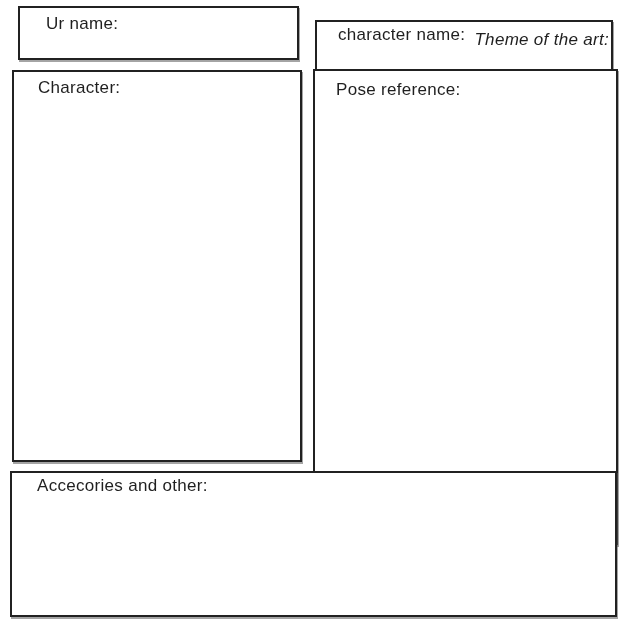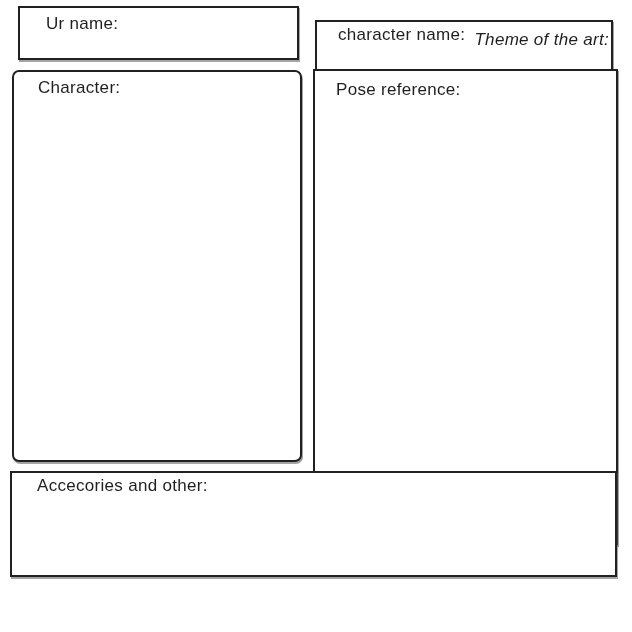--- a/index.html
+++ b/index.html
@@ -32,28 +32,28 @@
   }
   
   .box-ur-name        { left: 18px;  top: 6px;   width: 281px; height: 54px;  }
   .box-ur-name .label { left: 10px;  top: 7px; }
 
   .box-char-name        { left: 315px; top: 20px;   width: 298px; height: 56px;  }
   .label-character-name { left: 5px;   top: 4px; }
   .label-theme          { right: 2px;  top: 9px; font-style: italic; }
 
   
-  .box-character        { left: 12px;  top: 70px;  width: 290px; height: 392px; border-radius: 7px; }
+  .box-character        { left: 12px;  top: 70px;  width: 290px; height: 392px; }
   .box-character .label { left: 8px;   top: 7px; }
 
   .box-pose        { left: 313px; top: 69px;  width: 305px; height: 476px; }
   .box-pose .label { left: 5px;   top: 10px; }
 
   
-  .box-accessories        { left: 10px;  top: 471px; width: 607px; height: 106px; }
+  .box-accessories        { left: 10px;  top: 471px; width: 607px; height: 146px; }
   .box-accessories .label { left: 9px;   top: 4px; }
 </style>
 </head>
 <body>
 
 <div class="box box-ur-name">
   <span class="label">Ur name:</span>
 </div>
 
 <div class="box box-char-name">

